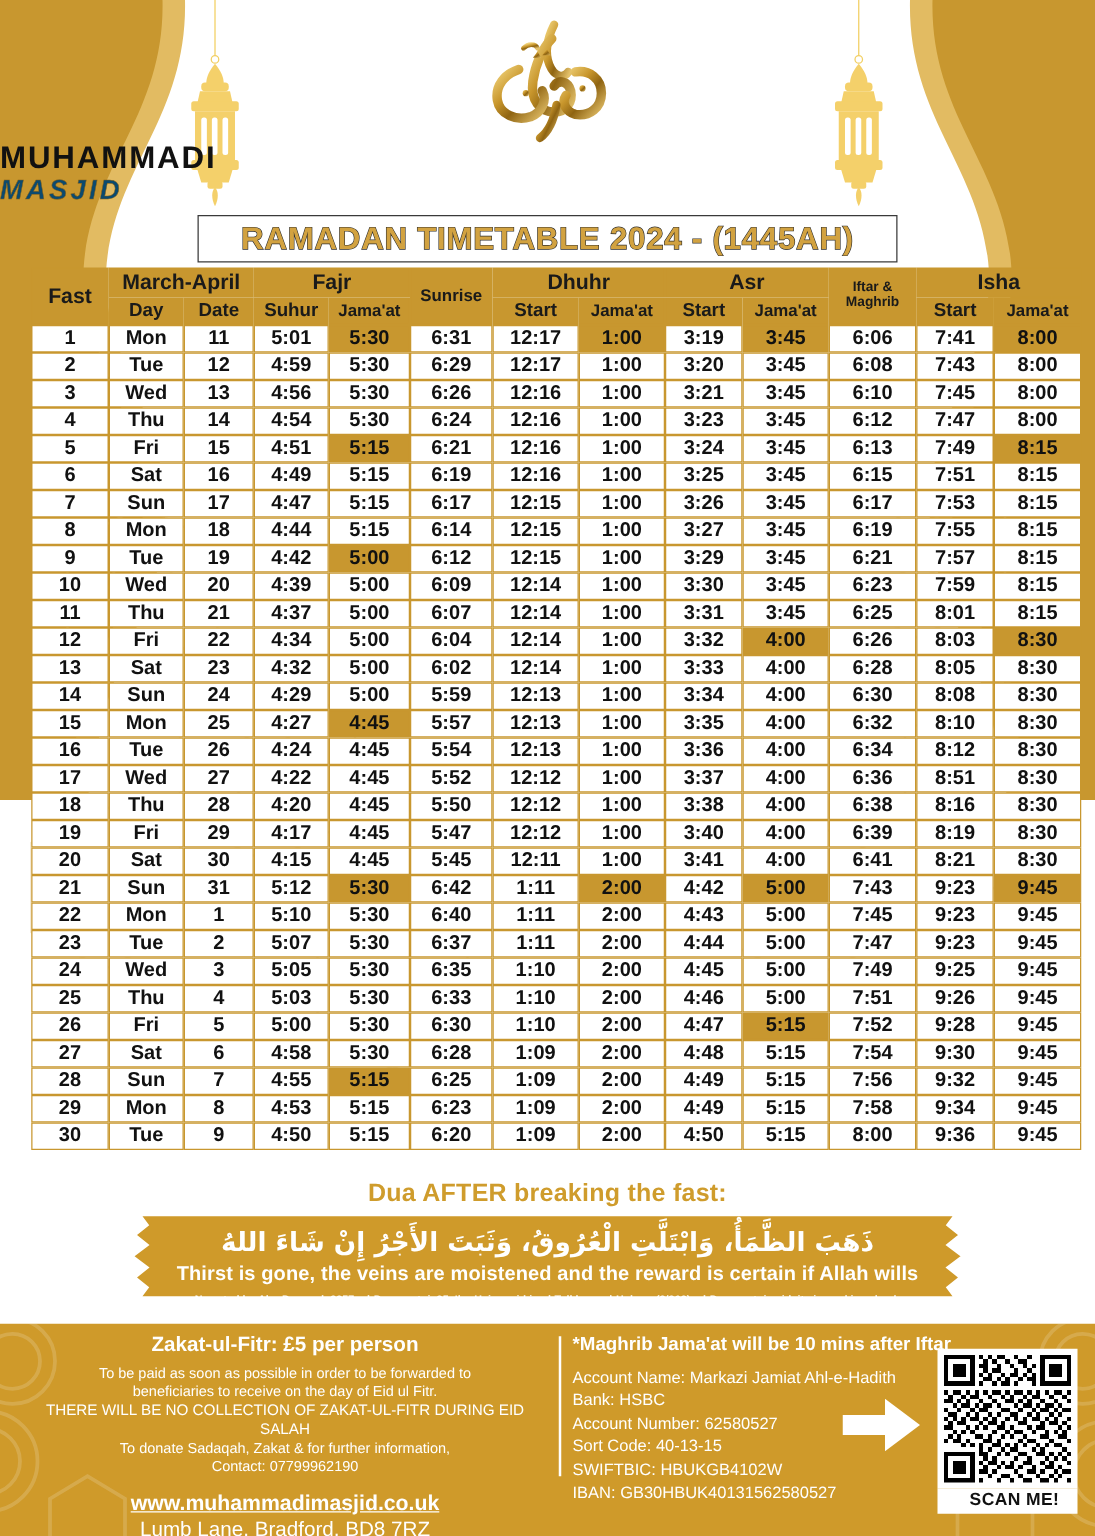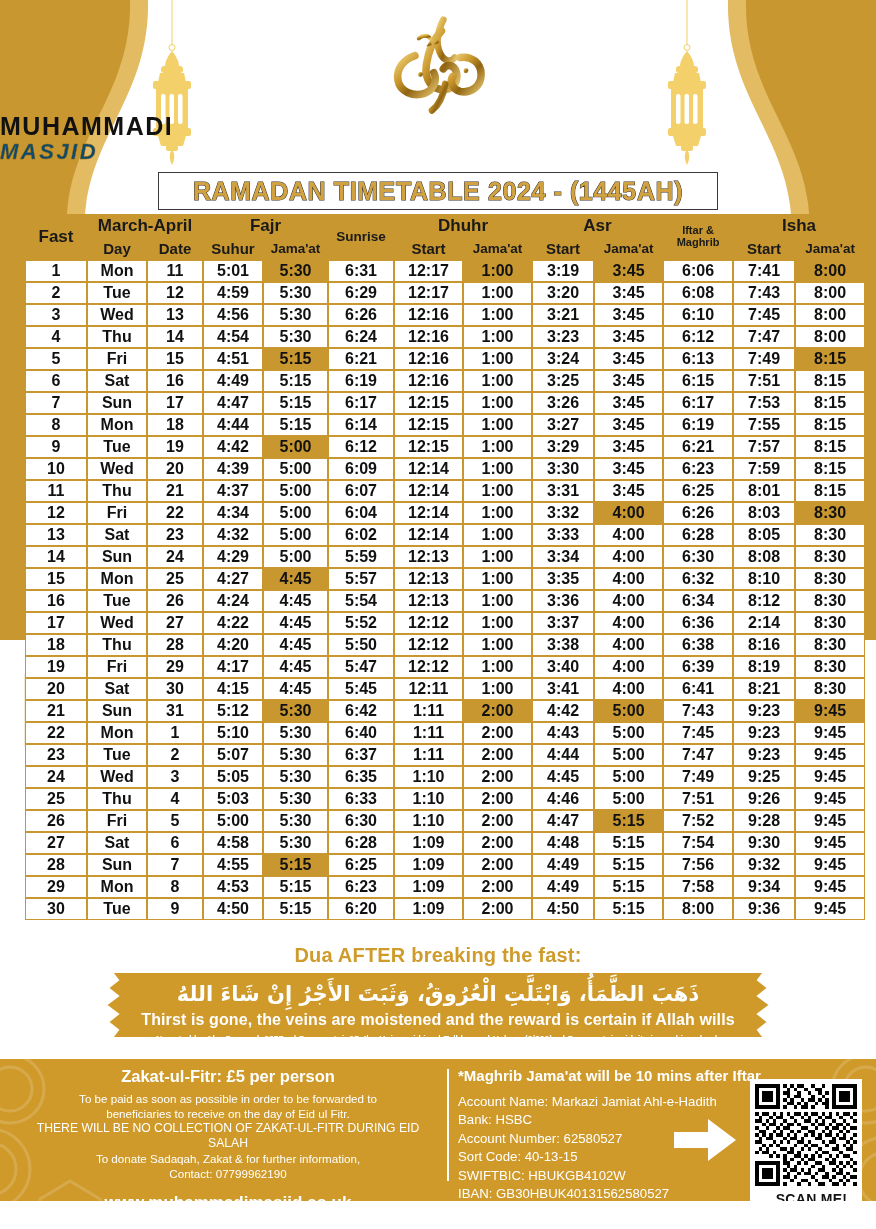--- a/index.html
+++ b/index.html
@@ -110,21 +110,21 @@
   }
   .ribbon .en{
     font-size:16px;font-weight:bold;color:#fff;margin-top:4px;letter-spacing:.1px;
   }
   .ribbon .src{
     font-size:8.6px;font-weight:bold;color:#fff;margin-top:5px;letter-spacing:.05px;
   }
 
   
   .footer{
-    position:absolute;left:0;top:1059px;width:876px;height:142px;
+    position:absolute;left:0;top:1059px;width:876px;height:170px;
     background:#cf9a2a;overflow:hidden;
   }
   .footer .fdeco{position:absolute;opacity:.16;}
   .fleft{position:absolute;left:18px;top:8px;width:420px;text-align:center;color:#fff;}
   .fleft .fh{font-size:16.5px;font-weight:bold;margin-bottom:5px;}
   .fleft .fl{font-size:11.6px;line-height:15px;}
   .fleft .fl.caps{font-size:12.2px;}
   .fleft .url{
     font-size:17px;font-weight:bold;text-decoration:underline;margin-top:12px;
   }
@@ -557,21 +557,21 @@
             <td>Wed</td>
             <td>27</td>
             <td>4:22</td>
             <td>4:45</td>
             <td>5:52</td>
             <td>12:12</td>
             <td>1:00</td>
             <td>3:37</td>
             <td>4:00</td>
             <td>6:36</td>
-            <td>2:14</td>
+            <td>8:51</td>
             <td>8:30</td>
           </tr>
           <tr>
             <td>18</td>
             <td>Thu</td>
             <td>28</td>
             <td>4:20</td>
             <td>4:45</td>
             <td>5:50</td>
             <td>12:12</td>

